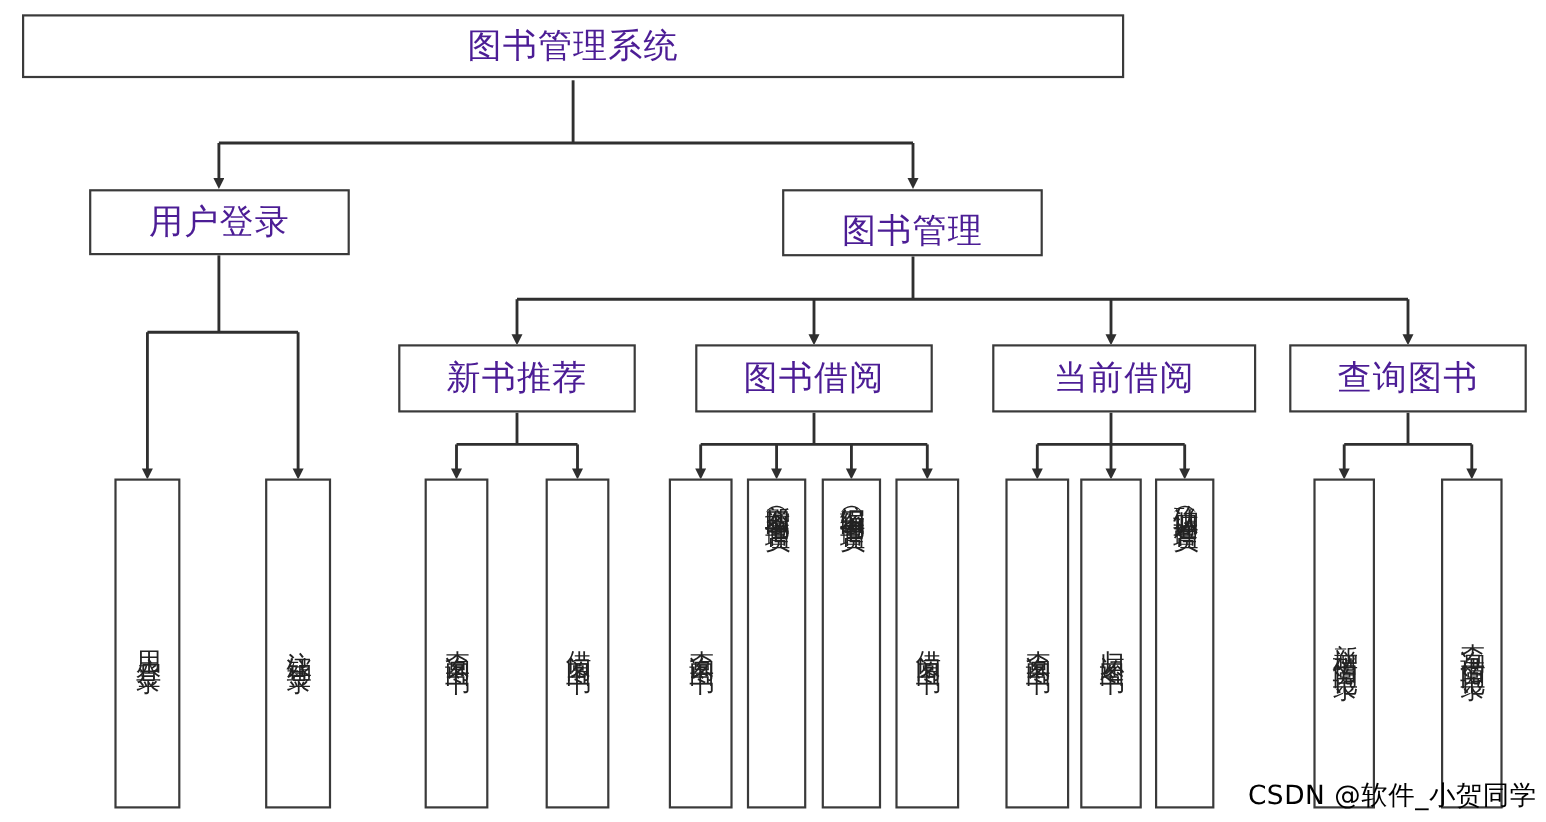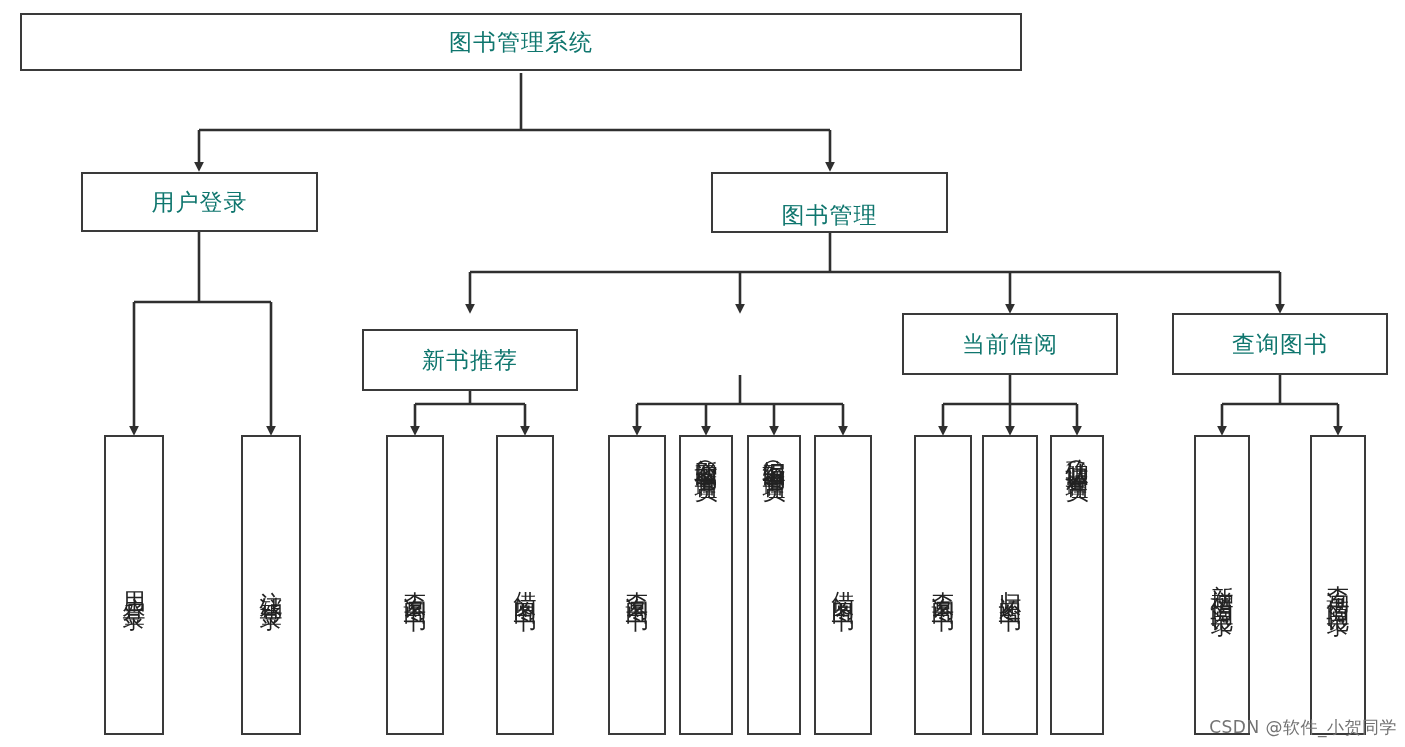--- a/index.html
+++ b/index.html
@@ -28,22 +28,22 @@
   .node {
     position: absolute;
     box-sizing: border-box;
     border: 2px solid #3a3a3a;
     background: #ffffff;
     display: flex;
     align-items: center;
     justify-content: center;
   }
   .node.h {
-    font-size: 23px;
-    color: #0f766e;
+    font-size: 31px;
+    color: #4c1d95;
     letter-spacing: 1px;
   }
   .node.v {
     writing-mode: vertical-rl;
     text-orientation: upright;
     font-size: 23px;
     color: #222222;
     align-items: center;
     justify-content: center;
     line-height: 1.18;
@@ -54,22 +54,22 @@
     justify-content: flex-start;
     letter-spacing: 3px;
   }
   .label {
     white-space: pre-wrap;
   }
   #watermark {
     position: absolute;
     right: 8px;
     bottom: 8px;
-    font-size: 17px;
-    color: #737373;
+    font-size: 24px;
+    color: #000000;
     letter-spacing: 0.5px;
     white-space: nowrap;
   }
 </style>
 </head>
 <body>
 
 <div id="canvas">
 
   <svg id="edges" viewBox="0 0 1405 747">
@@ -126,24 +126,27 @@
     <span class="label">图书管理系统</span>
   </div>
 
   <div class="node h" style="left:81px; top:172px; width:237px; height:60px;">
     <span class="label">用户登录</span>
   </div>
   <div class="node h" style="left:711px; top:172px; width:237px; height:61px;align-items:flex-end;">
     <span class="label">图书管理</span>
   </div>
 
-  <div class="node h" style="left:362px; top:313px; width:216px; height:62px;margin-top:16px;">
+  <div class="node h" style="left:362px; top:313px; width:216px; height:62px;">
     <span class="label">新书推荐</span>
   </div>
-  <div class="node h" style="left:902px; top:313px; width:216px; height:62px;">
+  <div class="node h" style="left:632px; top:313px; width:216px; height:62px;">
+    <span class="label">图书借阅</span>
+  </div>
+  <div class="node h" style="left:902px; top:313px; width:240px; height:62px;">
     <span class="label">当前借阅</span>
   </div>
   <div class="node h" style="left:1172px; top:313px; width:216px; height:62px;">
     <span class="label">查询图书</span>
   </div>
 
   <div class="node v" style="left:104px; top:435px; width:60px; height:300px;">
     <span class="label">用户登录</span>
   </div>
   <div class="node v" style="left:241px; top:435px; width:60px; height:300px;">

